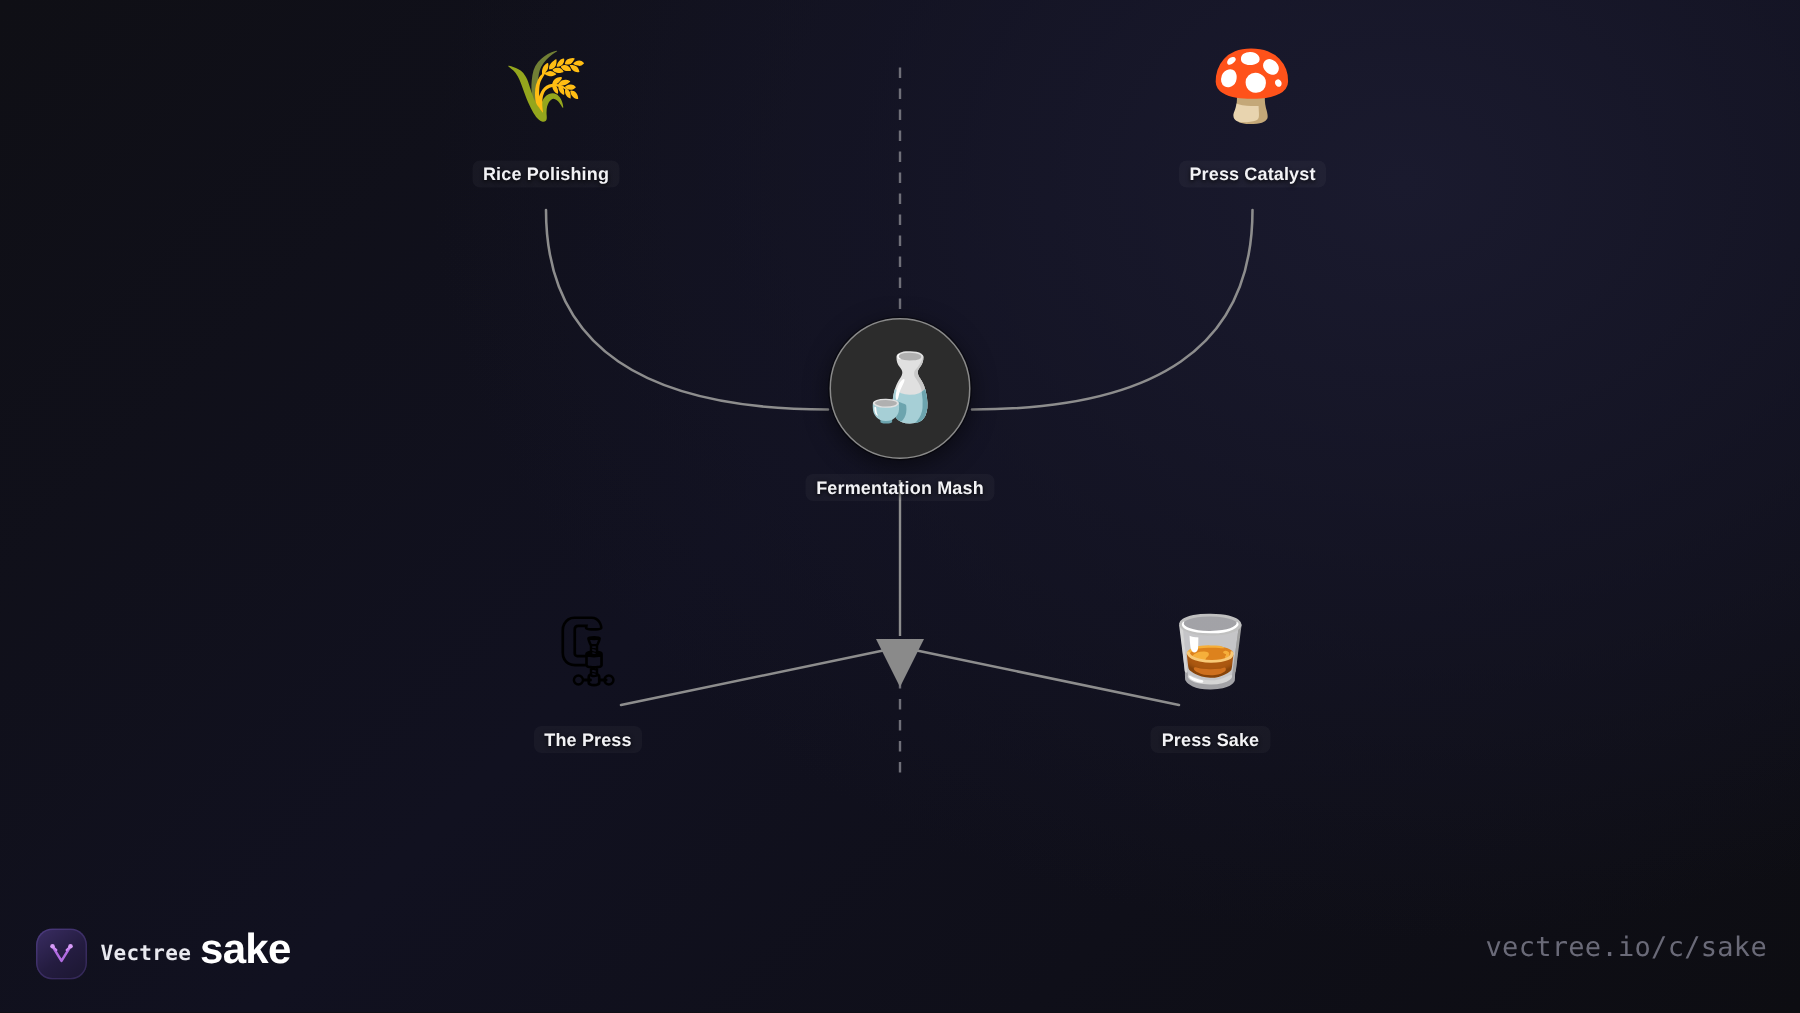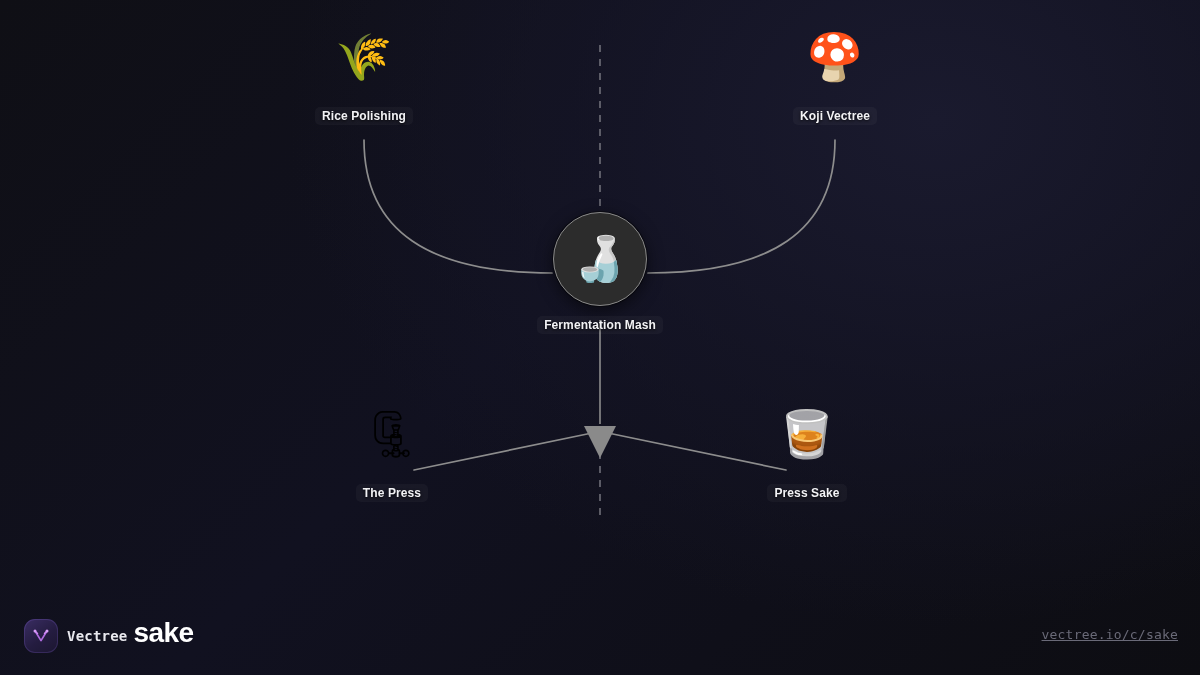--- a/index.html
+++ b/index.html
@@ -136,24 +136,23 @@
     color: #ffffff;
     letter-spacing: -0.5px;
     line-height: 1;
   }
 
   #footer-url {
     position: absolute;
     right: 22px;
     bottom: 33px;
     font-family: "DejaVu Sans Mono", "Liberation Mono", monospace;
-    font-size: 13px;
+    font-size: 18px;
     color: #6a6a78;
     letter-spacing: 0.2px;
-    text-decoration: underline;
   }
 </style>
 </head>
 <body>
 
 <div id="stage">
 
   <svg id="edges" viewBox="0 0 1200 675" xmlns="http://www.w3.org/2000/svg">
 
     <line x1="600" y1="45" x2="600" y2="226" stroke="#6f6f78" stroke-width="1.6" stroke-dasharray="7 7"></line>
@@ -173,21 +172,21 @@
     <polygon points="584,426 616,426 600,458" fill="#8a8a8a"></polygon>
   </svg>
 
   <div class="node leaf" style="left:364px; top:78px;">
     <div class="node-emoji">🌾</div>
     <div class="node-label">Rice Polishing</div>
   </div>
 
   <div class="node leaf" style="left:835px; top:78px;">
     <div class="node-emoji">🍄</div>
-    <div class="node-label">Koji Vectree</div>
+    <div class="node-label">Press Catalyst</div>
   </div>
 
   <div class="node hub" style="left:600px; top:273px;">
     <div class="hub-circle">
       <div class="node-emoji">🍶</div>
     </div>
     <div class="node-label">Fermentation Mash</div>
   </div>
 
   <div class="node leaf" style="left:392px; top:455px;">

